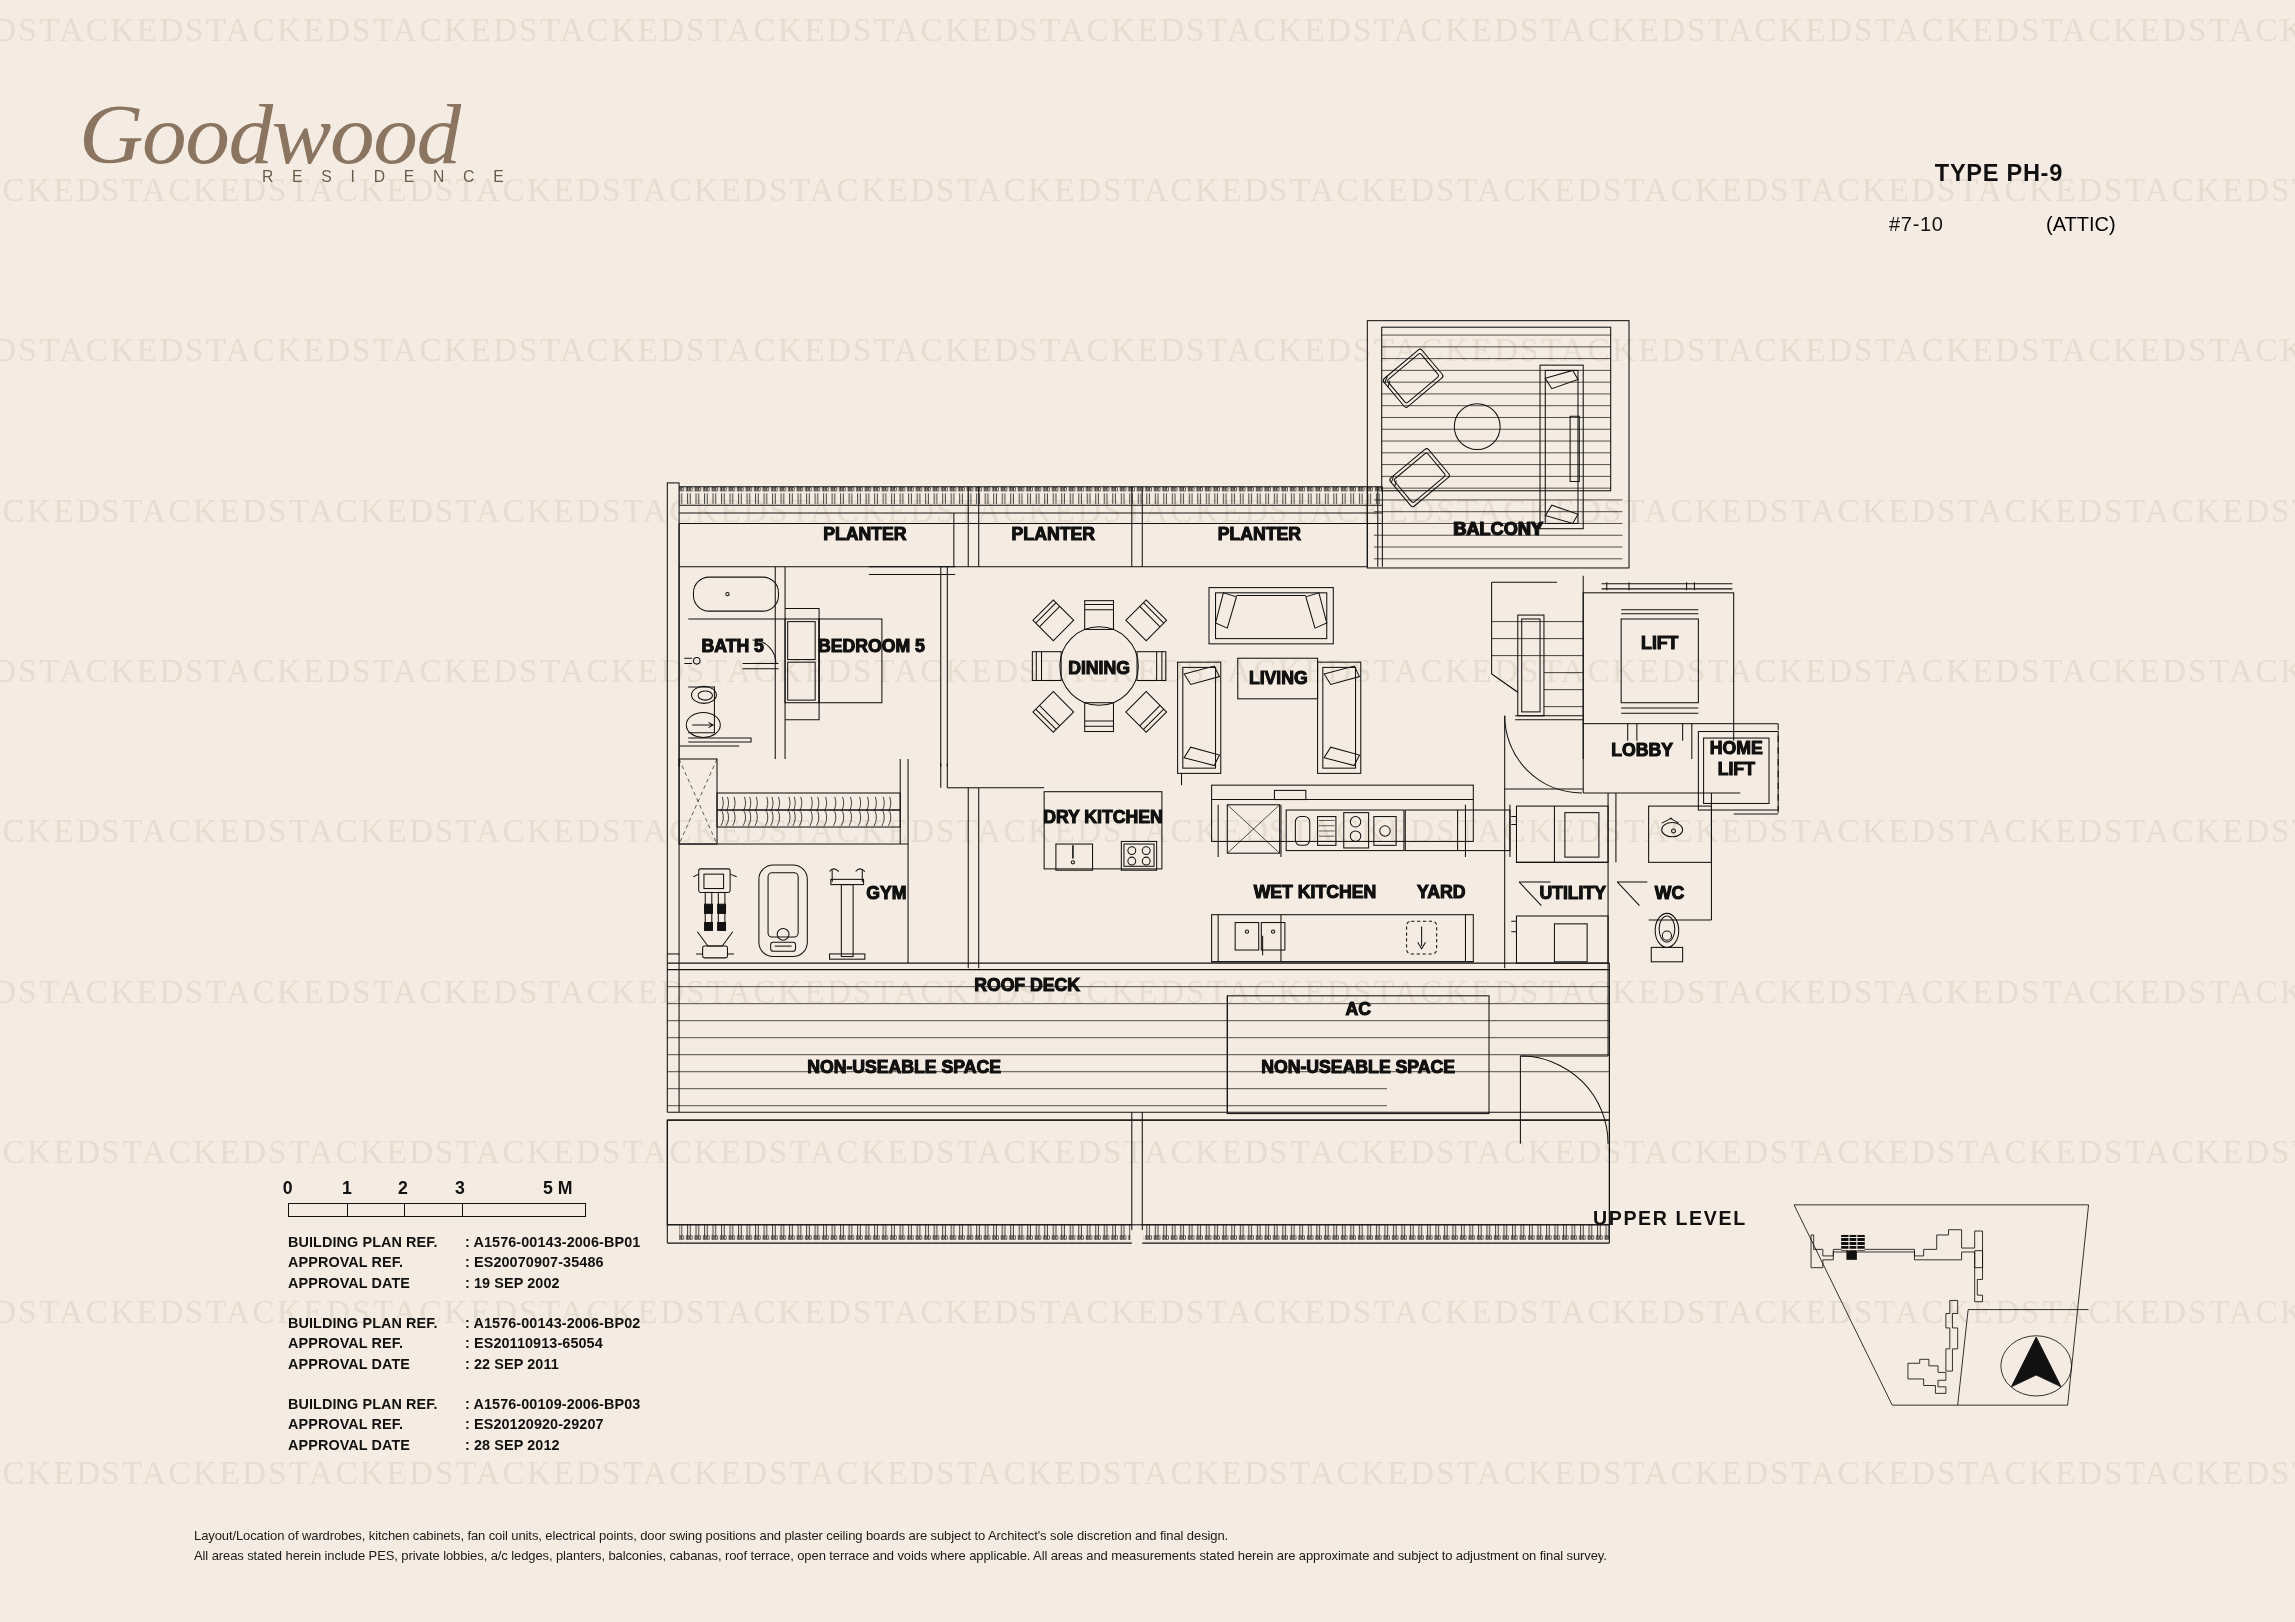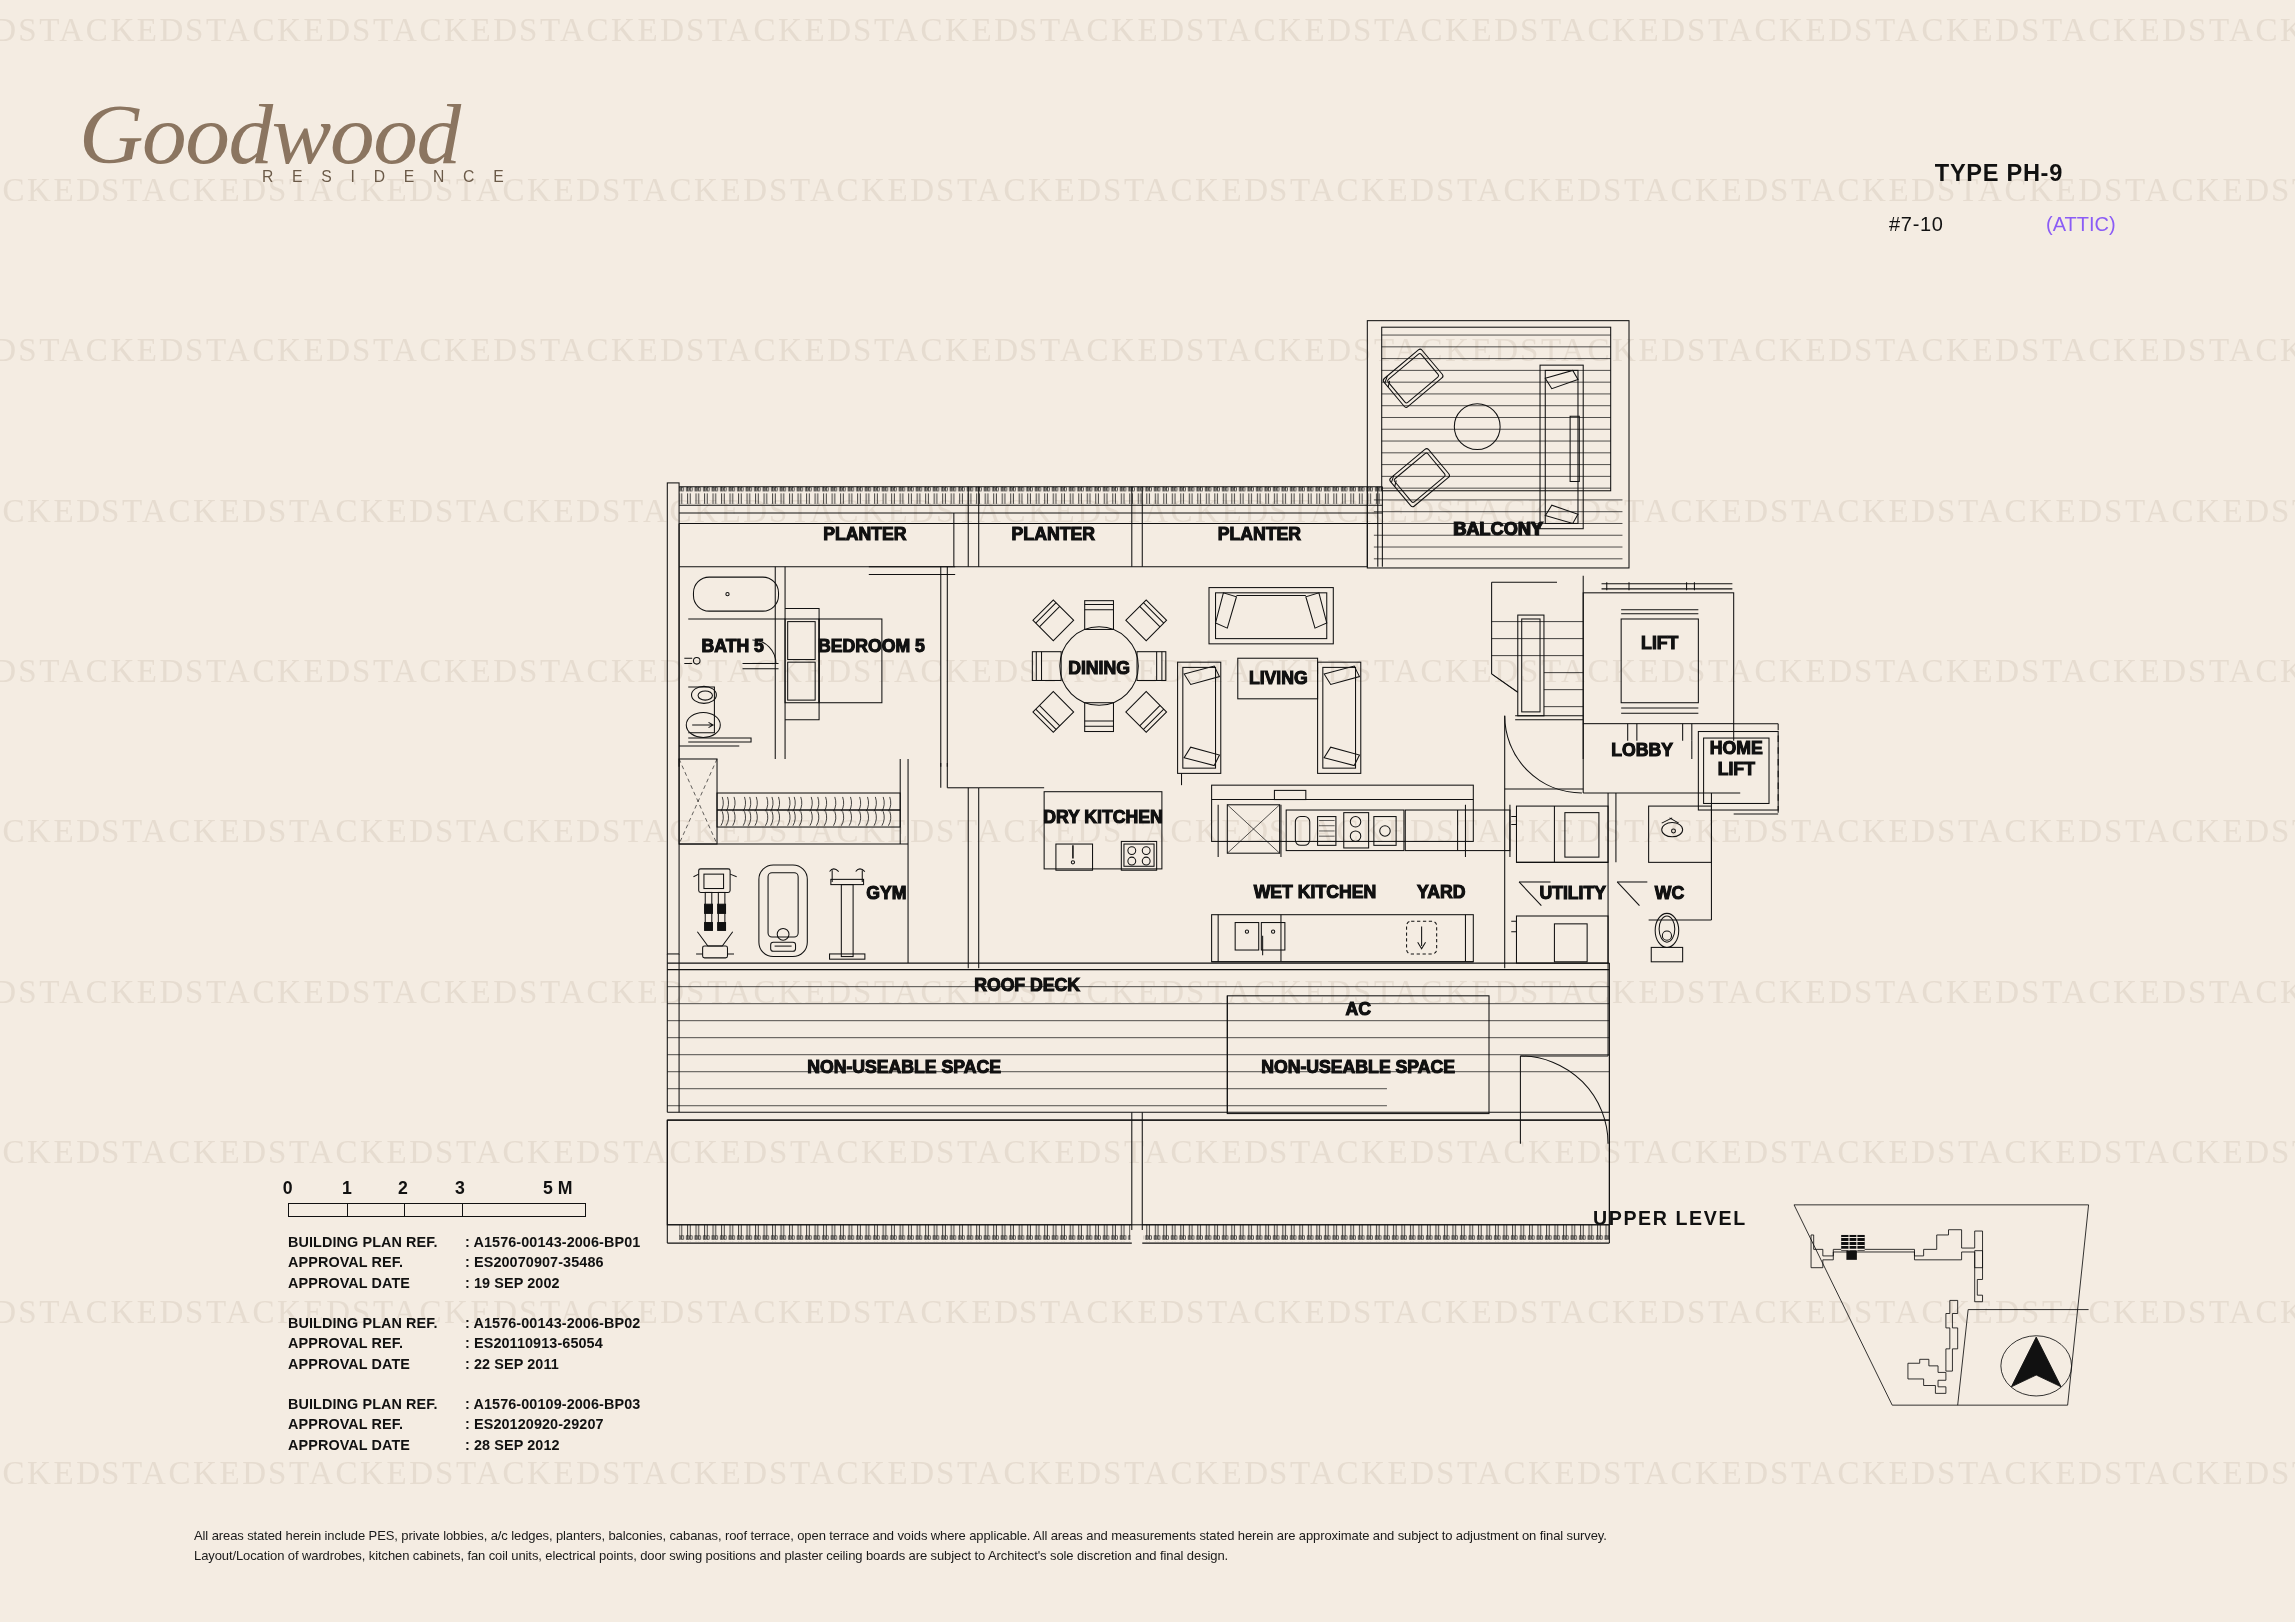--- a/index.html
+++ b/index.html
@@ -27,21 +27,21 @@
     font-family:"Liberation Sans", sans-serif;
     font-size:15.7px;letter-spacing:7.2px;color:#6b5a48;
     margin-left:183px;margin-top:-9.2px;
   }
   #type-title{
     position:absolute;right:232px;top:160px;z-index:5;
     font-size:23.6px;font-weight:bold;color:#111;letter-spacing:0.7px;
   }
   #unit-row{position:absolute;right:144px;top:213px;z-index:5;width:262px;}
   #unit-no{position:absolute;left:0;top:0;font-size:20px;color:#111;letter-spacing:0.7px;}
-  #attic-lbl{position:absolute;left:157px;top:0;font-size:20px;color:#8b5cf6;letter-spacing:0px;}
+  #attic-lbl{position:absolute;left:157px;top:0;font-size:20px;color:#000000;letter-spacing:0px;}
 
   
   #plan{position:absolute;left:0;top:0;z-index:4;}
   #plan text{font-family:"Liberation Sans", sans-serif;fill:#111;font-weight:bold;}
 
   
   #scale-block{position:absolute;left:288px;top:1178px;z-index:5;}
   .scale-nums{position:relative;height:22px;width:301px;}
   .scale-nums span{position:absolute;font-size:17.7px;font-weight:bold;color:#111;}
   .scale-bar{position:relative;width:298px;height:14.4px;border:1.3px solid #111;box-sizing:border-box;margin-top:2.6px;}
@@ -724,16 +724,16 @@
              L232 280 L232 290 L244 290 L244 300 L228 300 L228 288 L210 288 L210 278 L186 278 Z"></path>
 
     <path d="M278 172 L462 172 M278 172 L262 318"></path>
 
     <ellipse cx="382" cy="258" rx="54" ry="46"></ellipse>
     <path d="M382 214 L420 290 L382 272 L344 290 Z" fill="#111" stroke="#111"></path>
   </g>
 </svg>
 
 <div id="footer">
+  <div>Layout/Location of wardrobes, kitchen cabinets, fan coil units, electrical points, door swing positions and plaster ceiling boards are subject to Architect's sole discretion and final design.</div>
   <div>All areas stated herein include PES, private lobbies, a/c ledges, planters, balconies, cabanas, roof terrace, open terrace and voids where applicable. All areas and measurements stated herein are approximate and subject to adjustment on final survey.</div>
-  <div>Layout/Location of wardrobes, kitchen cabinets, fan coil units, electrical points, door swing positions and plaster ceiling boards are subject to Architect's sole discretion and final design.</div>
 </div>
 
 
 </body></html>

